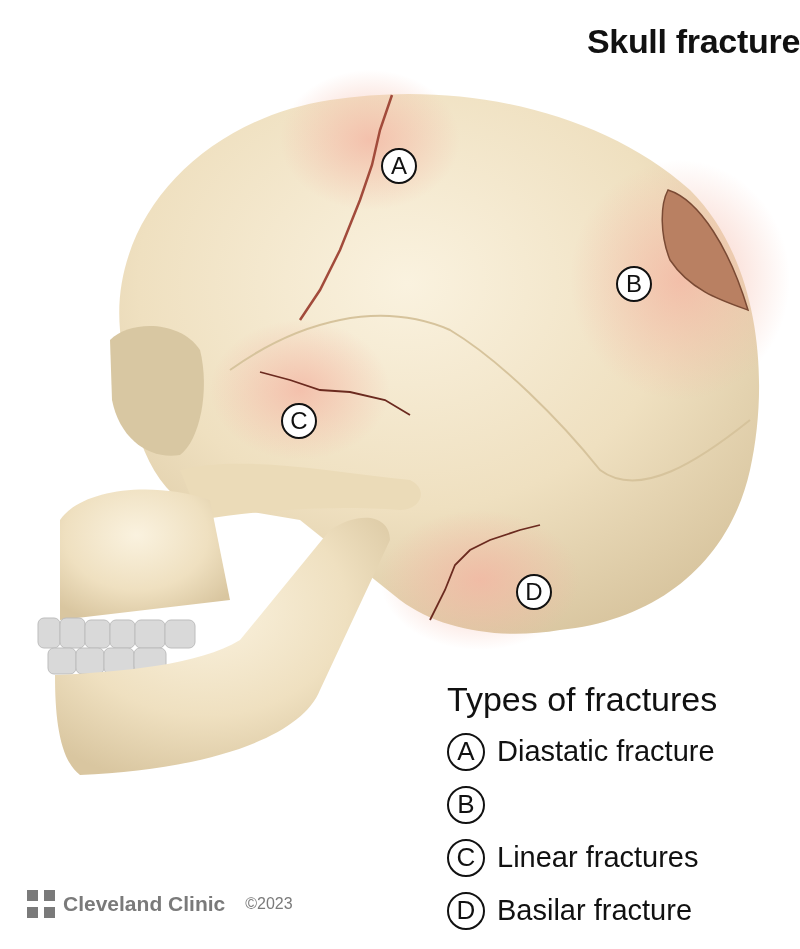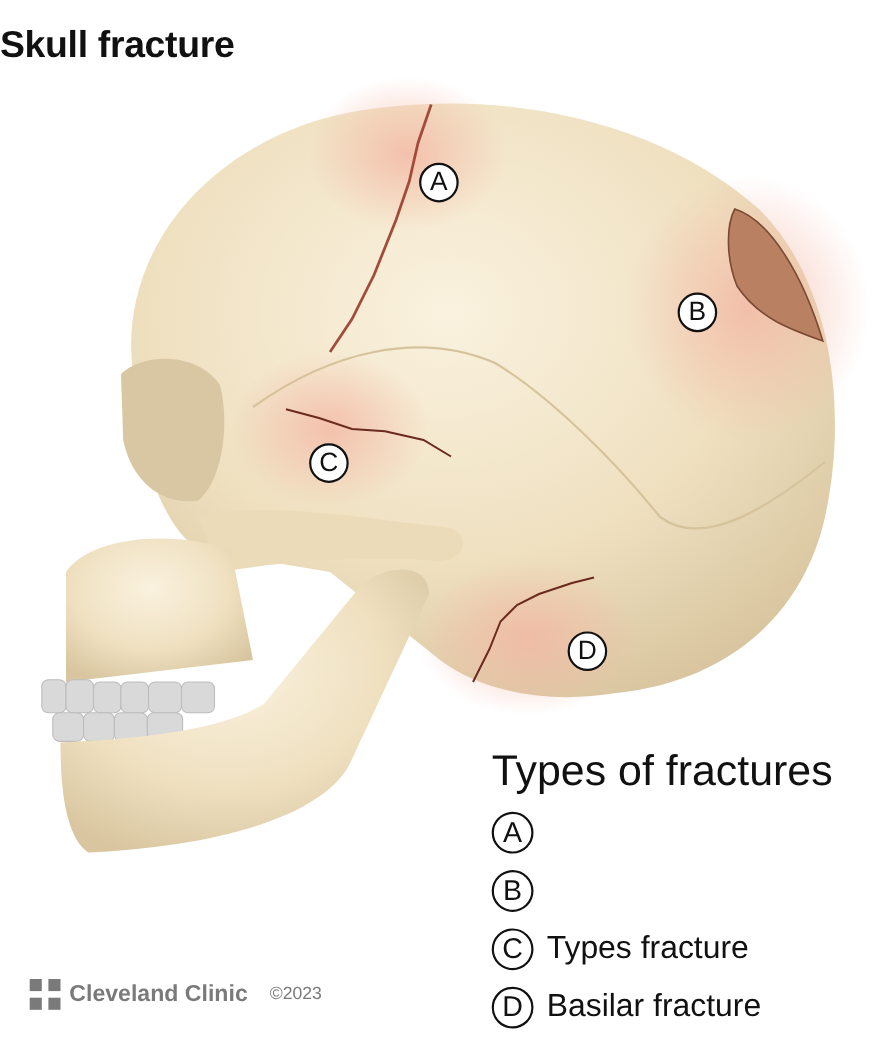--- a/index.html
+++ b/index.html
@@ -1,21 +1,21 @@
 <!DOCTYPE html>
 <html><head>
 <meta charset="utf-8">
 <style>
   html,body{margin:0;padding:0;background:#ffffff;}
   body{width:800px;height:949px;position:relative;overflow:hidden;font-family:"Liberation Sans",sans-serif;color:#111;}
-  .title{position:absolute;left:0;top:22px;width:800px;text-align:left;font-size:34px;font-weight:bold;letter-spacing:-0.3px;}
+  .title{position:absolute;left:0;top:22px;width:800px;text-align:right;font-size:34px;font-weight:bold;letter-spacing:-0.3px;}
   .illus{position:absolute;left:0;top:0;width:800px;height:949px;}
   .marker{position:absolute;width:36px;height:36px;border:2.5px solid #111;border-radius:50%;background:#fff;box-sizing:border-box;display:flex;align-items:center;justify-content:center;font-size:24px;line-height:1;}
   .legend{position:absolute;left:447px;top:680px;}
-  .legend-title{font-size:39px;margin-bottom:6px;}
+  .legend-title{font-size:34px;margin-bottom:6px;}
   .legend-item{display:flex;align-items:center;height:53px;}
   .legend-letter{width:38px;height:38px;border:2.5px solid #111;border-radius:50%;box-sizing:border-box;display:flex;align-items:center;justify-content:center;font-size:26px;margin-right:12px;}
   .legend-label{font-size:29px;}
   .footer{position:absolute;left:27px;top:890px;display:flex;align-items:center;color:#7a7a7a;}
   .logo{width:28px;height:28px;position:relative;margin-right:8px;}
   .logo span{position:absolute;width:11px;height:11px;background:#7a7a7a;}
   .brand{font-size:21px;font-weight:bold;}
   .copy{font-size:16px;margin-left:20px;}
 </style>
 </head>
@@ -77,27 +77,28 @@
 
 <div class="marker" style="left:381px;top:148px;">A</div>
 <div class="marker" style="left:616px;top:266px;">B</div>
 <div class="marker" style="left:281px;top:403px;">C</div>
 <div class="marker" style="left:516px;top:574px;">D</div>
 
 <div class="legend">
   <div class="legend-title">Types of fractures</div>
   <div class="legend-item">
     <span class="legend-letter">A</span>
+    <span class="legend-label">Diastatic fracture</span>
   </div>
   <div class="legend-item">
     <span class="legend-letter">B</span>
   </div>
   <div class="legend-item">
     <span class="legend-letter">C</span>
-    <span class="legend-label">Types fracture</span>
+    <span class="legend-label">Linear fractures</span>
   </div>
   <div class="legend-item">
     <span class="legend-letter">D</span>
     <span class="legend-label">Basilar fracture</span>
   </div>
 </div>
 
 <div class="footer">
   <div class="logo">
     <span style="left:0;top:0;"></span>

